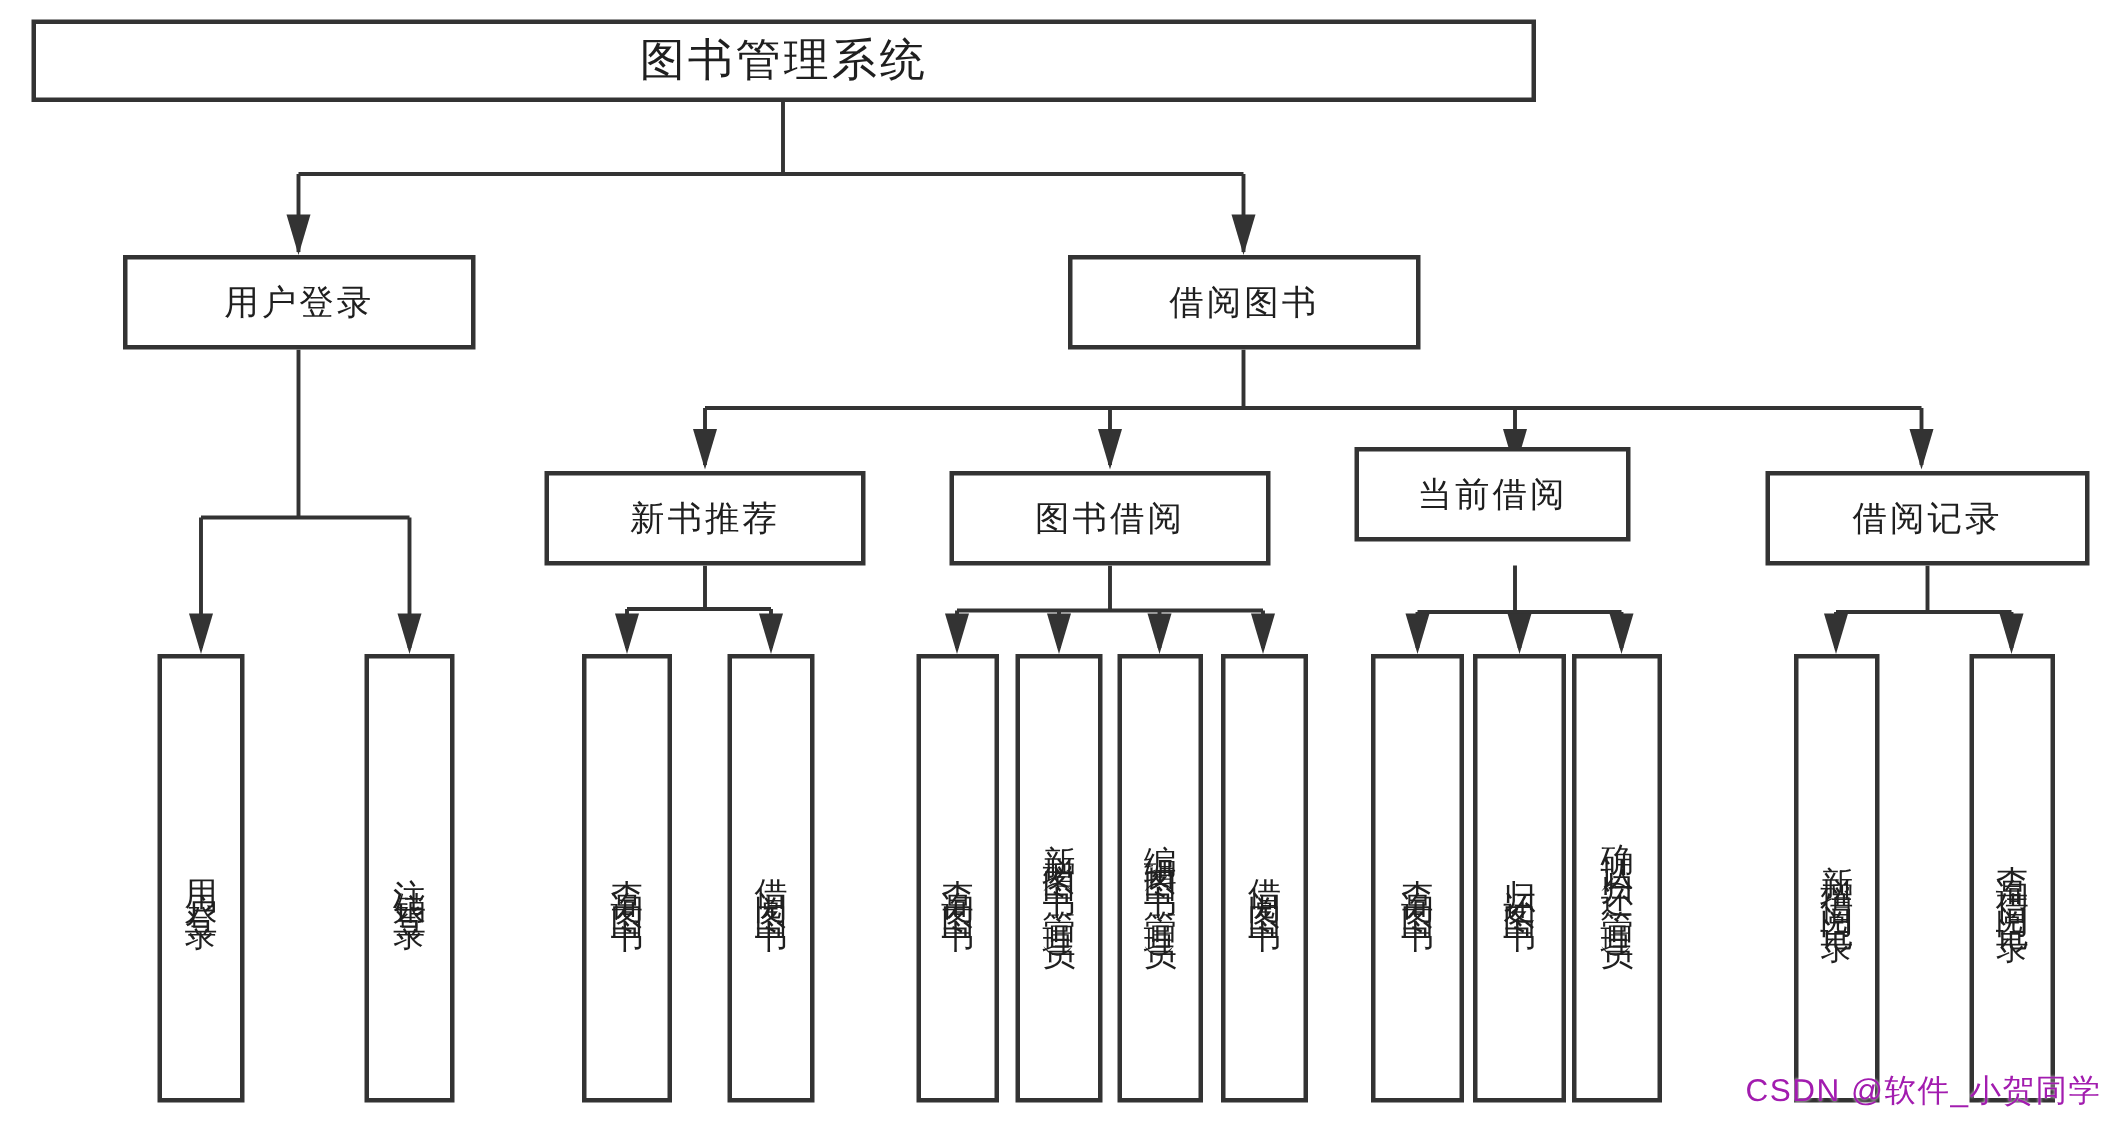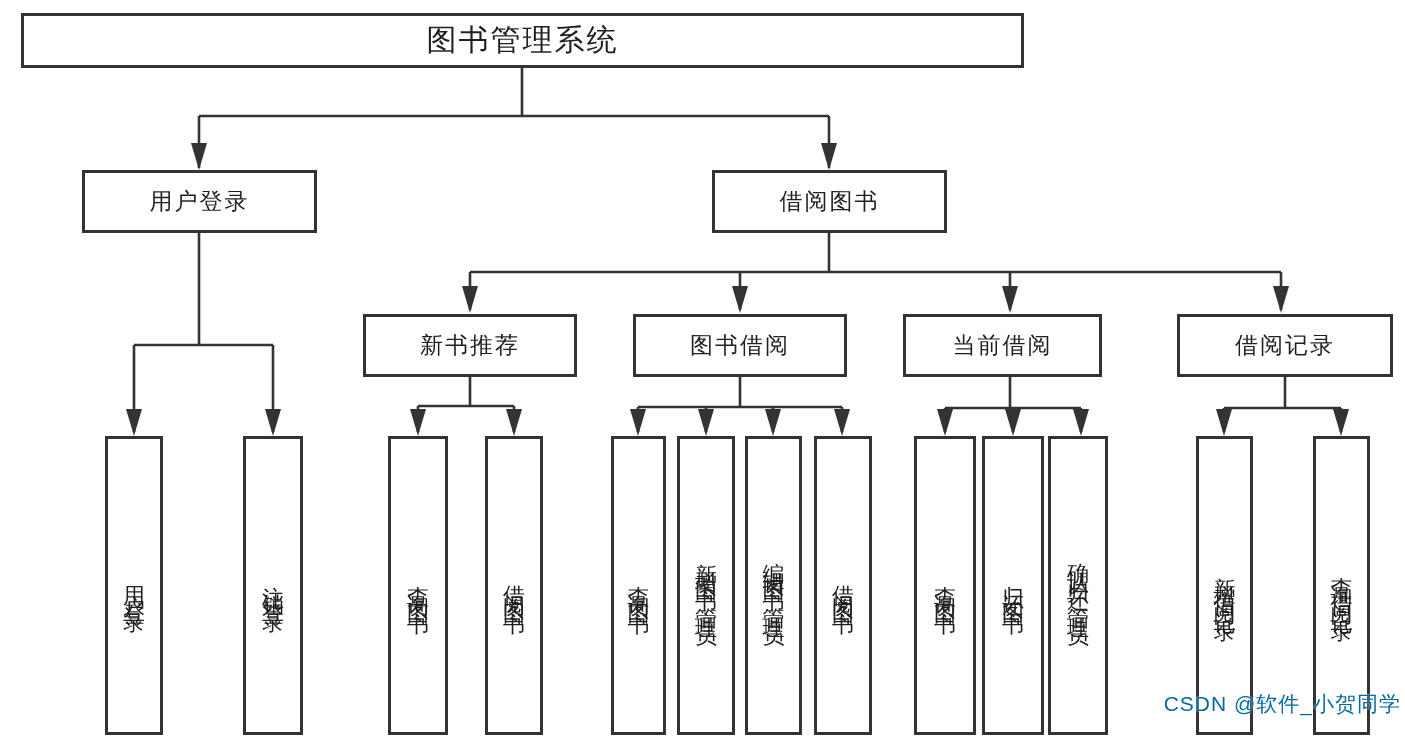--- a/index.html
+++ b/index.html
@@ -36,24 +36,24 @@
   .vbox {
     writing-mode: vertical-rl;
     text-orientation: mixed;
     font-size: 22px;
     letter-spacing: 9px;
     line-height: 1;
   }
   .root-box { font-size: 30px; }
   .watermark {
     position: absolute;
-    top: 690px;
+    top: 713px;
     right: 4px;
     font-size: 21px;
-    color: #0369a1;
+    color: #a21caf;
     letter-spacing: 1px;
     z-index: 6;
     text-shadow: 0 0 2px #ffffff;
     white-space: nowrap;
   }
 </style>
 </head>
 <body>
 
 <div class="canvas">
@@ -111,21 +111,21 @@
   <div class="node hbox" style="left:712px; top:170px; width:235px; height:63px;">
     <span>借阅图书</span>
   </div>
 
   <div class="node hbox" style="left:363px; top:314px; width:214px; height:63px;">
     <span>新书推荐</span>
   </div>
   <div class="node hbox" style="left:633px; top:314px; width:214px; height:63px;">
     <span>图书借阅</span>
   </div>
-  <div class="node hbox" style="left:903px; top:314px; width:199px; height:63px;align-items:center;">
+  <div class="node hbox" style="left:903px; top:298px; width:184px; height:63px;align-items:center;">
     <span>当前借阅</span>
   </div>
   <div class="node hbox" style="left:1177px; top:314px; width:216px; height:63px;">
     <span>借阅记录</span>
   </div>
 
   <div class="node vbox" style="left:105px; top:436px; width:58px; height:299px;">
     <span>用户登录</span>
   </div>
   <div class="node vbox" style="left:243px; top:436px; width:60px; height:299px;">

